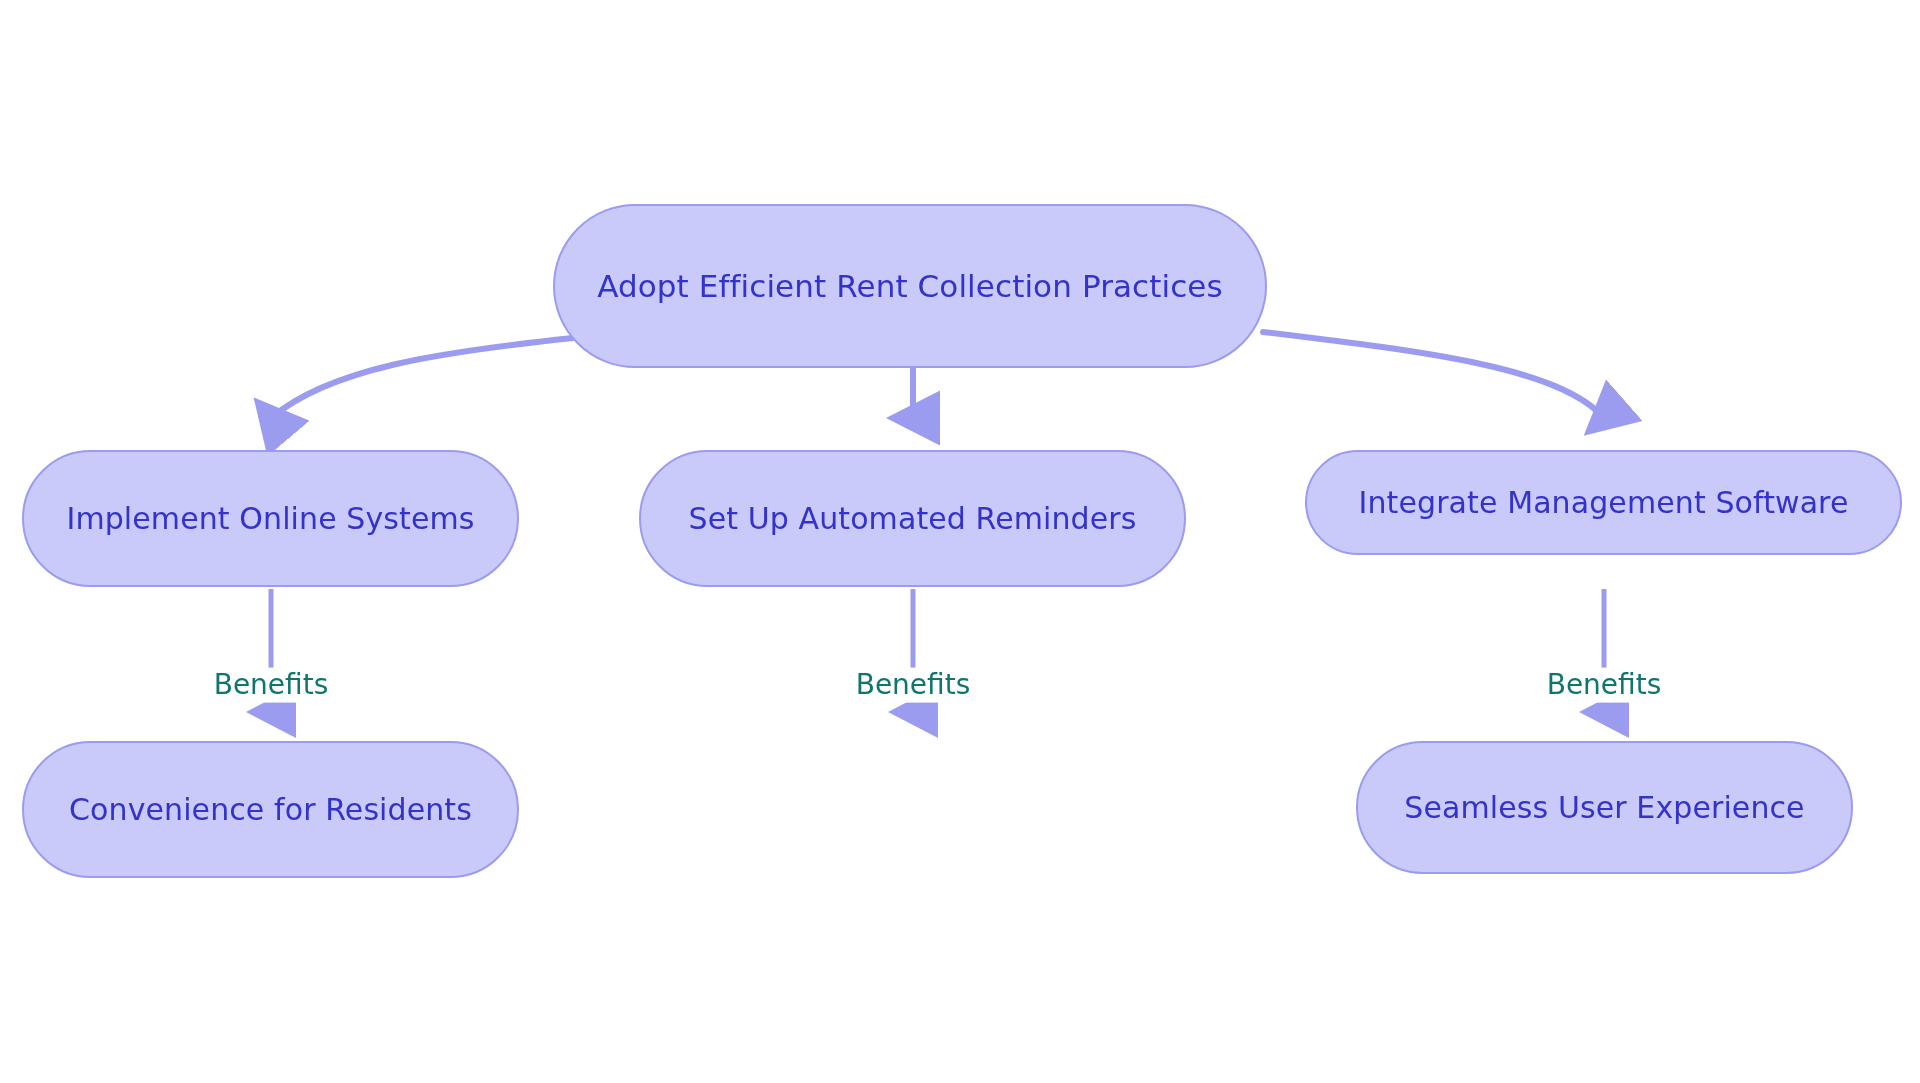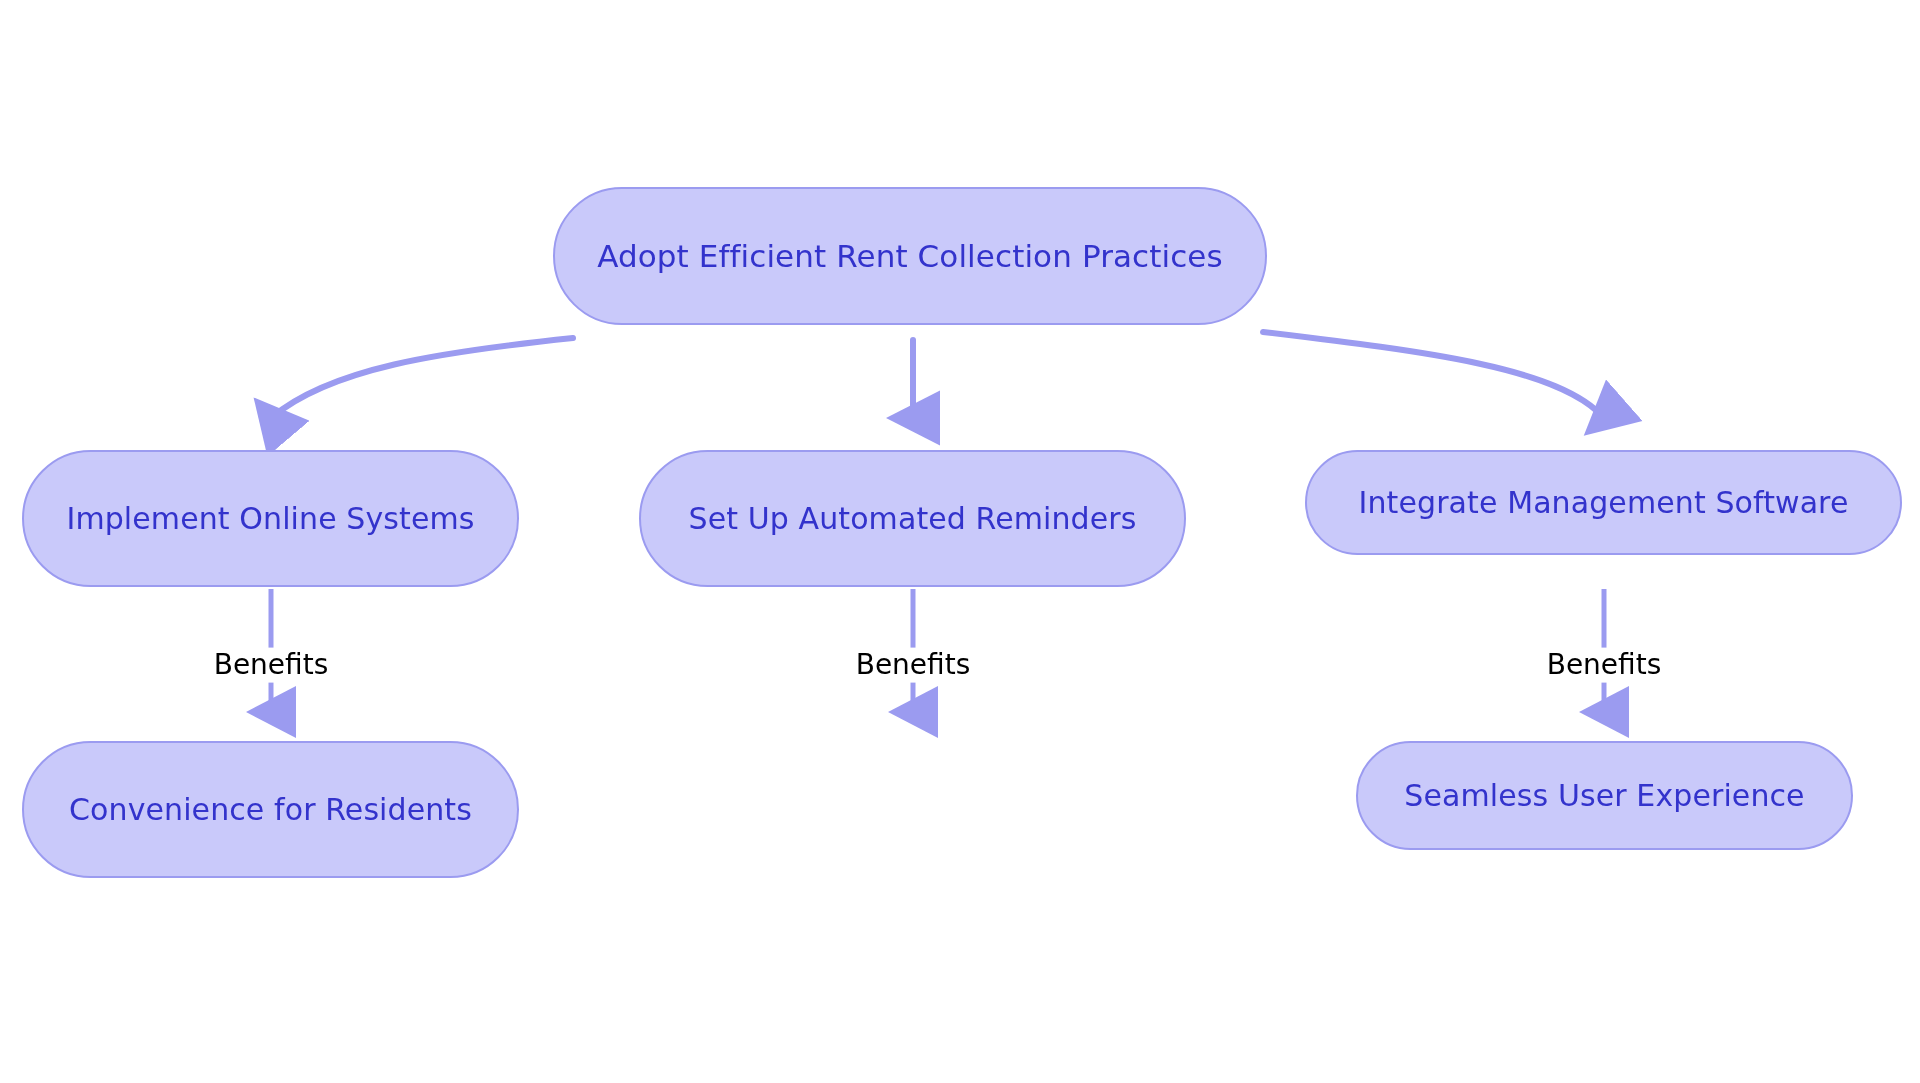--- a/index.html
+++ b/index.html
@@ -36,23 +36,23 @@
     text-align: center;
     white-space: nowrap;
   }
   .node-label {
     color: #3333cc;
     font-weight: 400;
     letter-spacing: 0.1px;
   }
   #node-root {
     left: 553px;
-    top: 187px;
+    top: 204px;
     width: 714px;
-    height: 138px;
+    height: 164px;
   }
   #node-root .node-label { font-size: 31px; }
 
   #node-online {
     left: 22px;
     top: 450px;
     width: 497px;
     height: 137px;
   }
   #node-reminders {
@@ -76,34 +76,35 @@
   #node-latefees {
     left: 718px;
     top: 741px;
     width: 388px;
     height: 137px;
   }
   #node-seamless {
     left: 1356px;
     top: 741px;
     width: 497px;
-    height: 109px;
+    height: 133px;
   }
   .node.level2 .node-label { font-size: 30px; }
   .node.level3 .node-label { font-size: 30px; }
 
   .edge-label {
     position: absolute;
-    color: #000000;
+    color: #0f766e;
     font-size: 28px;
     background: #ffffff;
     padding: 2px 8px;
     white-space: nowrap;
     transform: translate(-50%, -50%);
     line-height: 1.1;
+    margin-top: 20px;
   }
   #edge-label-0 { left: 271px; top: 665px; }
   #edge-label-1 { left: 913px; top: 665px; }
   #edge-label-2 { left: 1604px; top: 665px; }
 </style>
 </head>
 <body>
 
 <div id="canvas">
 

